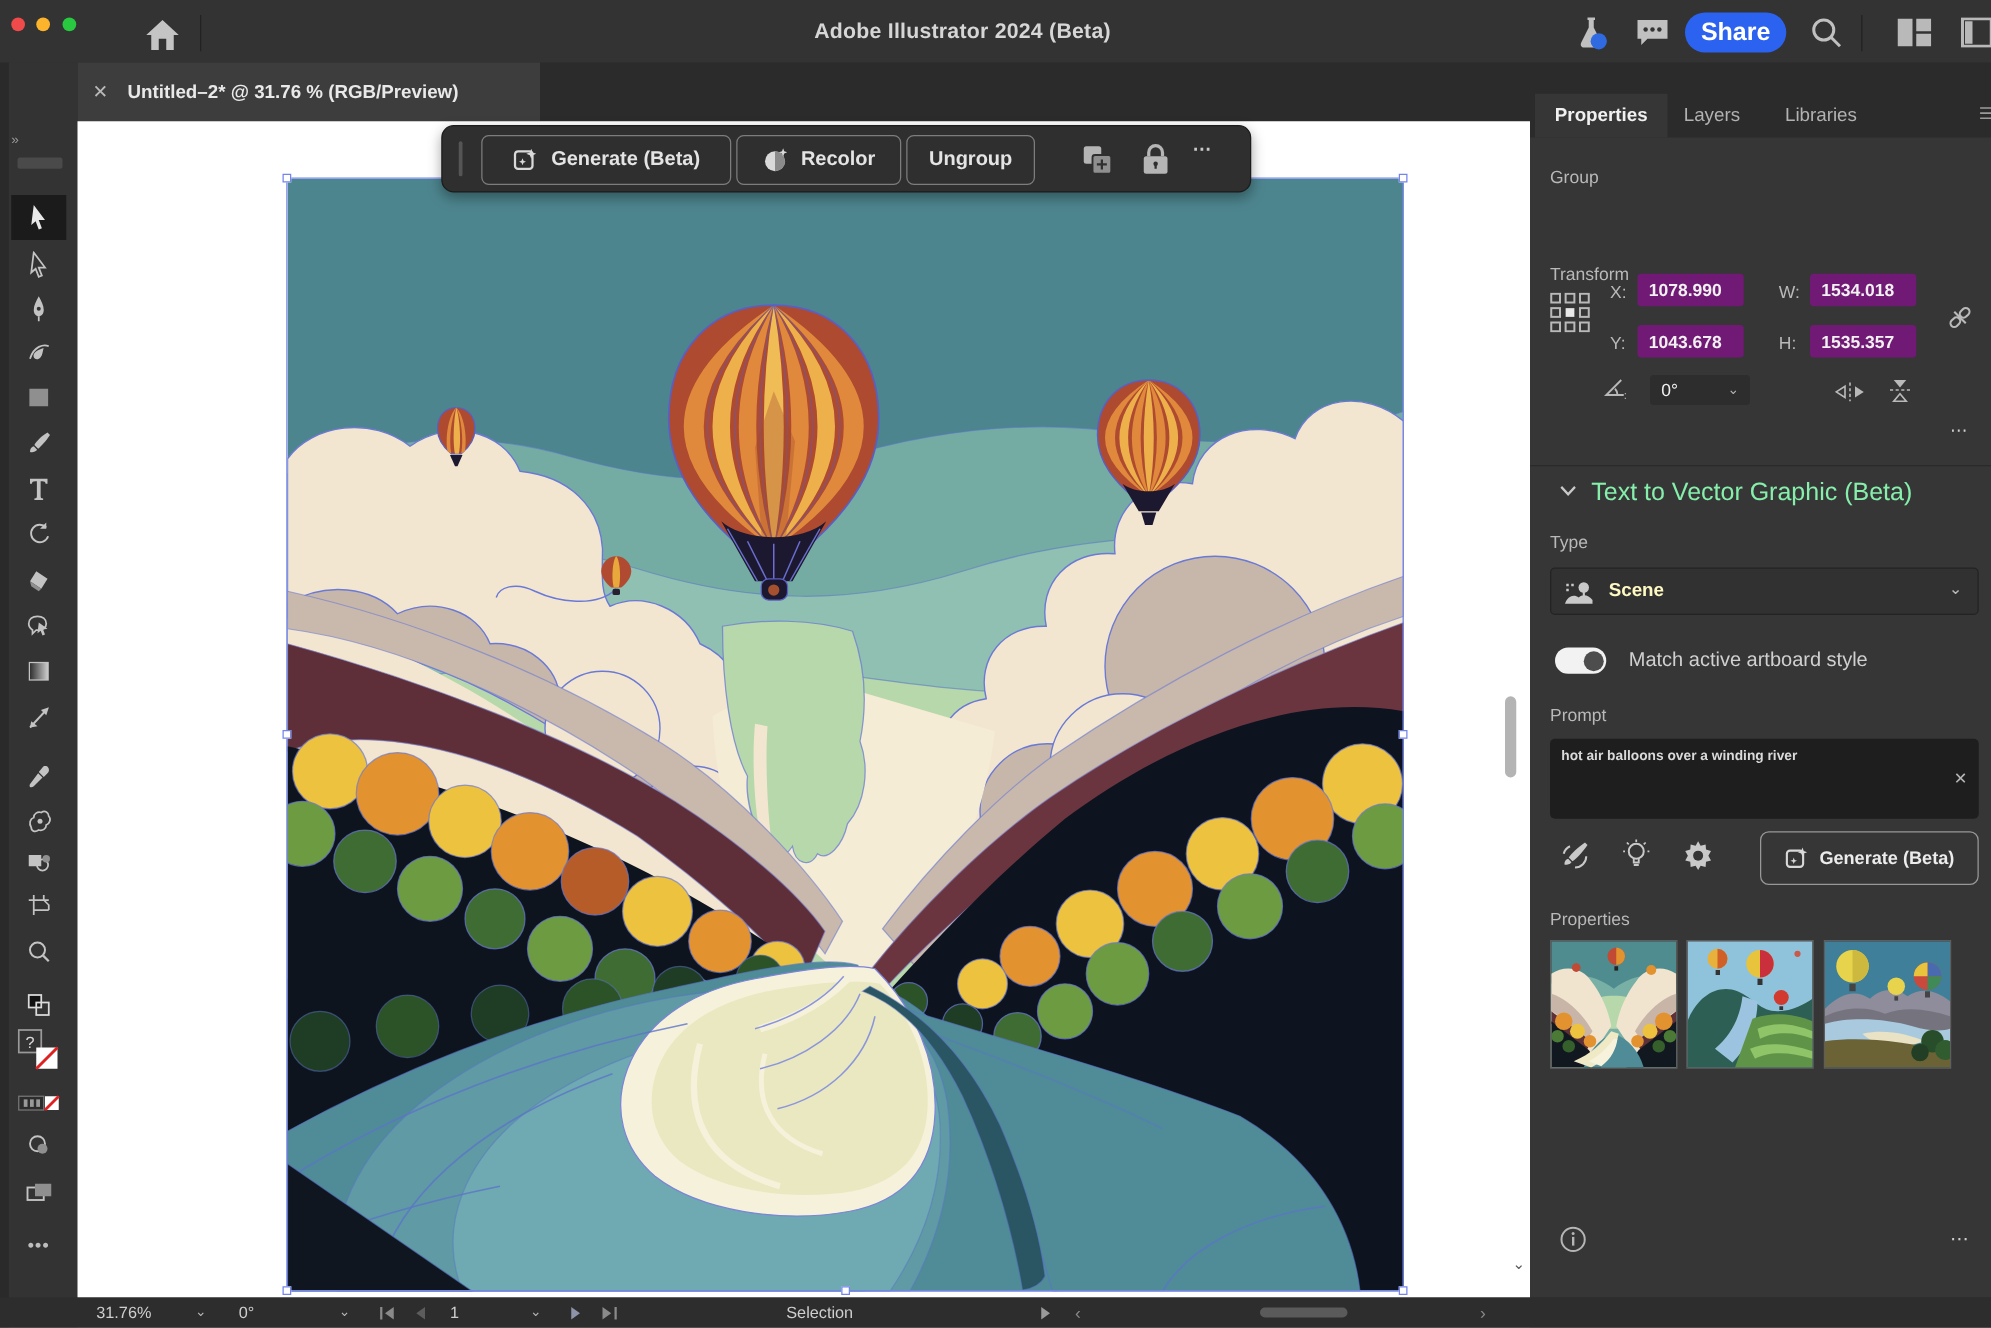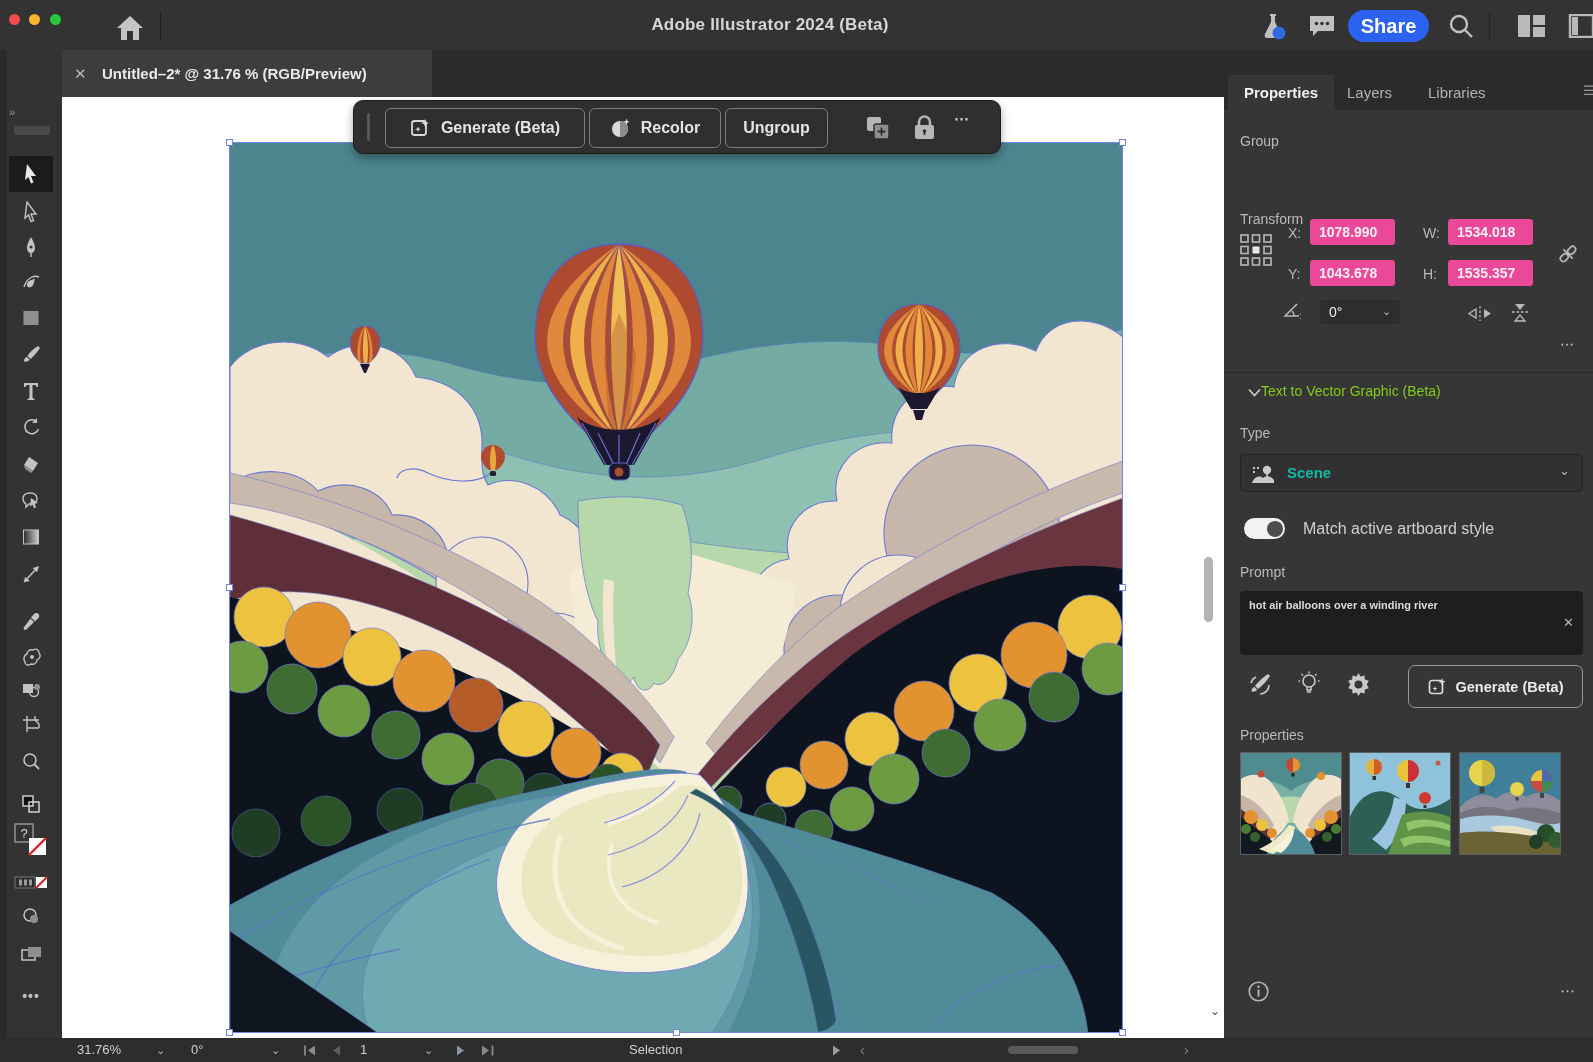--- a/index.html
+++ b/index.html
@@ -24,21 +24,21 @@
 
 .handle{position:absolute;width:7px;height:7px;background:#fff;border:1px solid #7485ea;}
 
 #fbar{position:absolute;left:353px;top:100px;width:648px;height:54px;background:#2f2f2f;border:1px solid #1c1c1c;border-radius:10px;box-shadow:0 4px 10px rgba(0,0,0,.35);}
 .fbtn{position:absolute;top:7px;height:40px;border:1px solid #7d7d7d;border-radius:6px;color:#e4e4e4;font-size:16px;font-weight:bold;display:flex;align-items:center;justify-content:center;gap:9px;}
 
 #rpanel{position:absolute;left:1224px;top:50px;width:369px;height:1012px;background:#363636;}
 #rtabs{position:absolute;left:0;top:0;width:369px;height:60px;background:#2b2b2b;}
 .rtab{position:absolute;top:25px;height:35px;line-height:35px;font-size:15px;}
 .lbl{color:#b9b9b9;font-size:14px;}
-.field{position:absolute;background:#ec4899;border-radius:3px;color:#f0f0f0;font-size:14px;font-weight:bold;line-height:26px;padding-left:9px;}
+.field{position:absolute;background:#701a75;border-radius:3px;color:#f0f0f0;font-size:14px;font-weight:bold;line-height:26px;padding-left:9px;}
 
 #sbar{position:absolute;left:0px;top:1038px;width:1593px;height:24px;background:#2d2d2d;color:#cfcfcf;font-size:13px;}
 #sbar .it{position:absolute;top:0;line-height:24px;}
 .chev{color:#b9b9b9;font-size:11px;}
 </style>
 </head>
 <body>
 <div id="app">
   <div id="titlebar">
     <div class="tl" style="left:9px;background:#f14a4a;"></div>
@@ -514,30 +514,30 @@
     <svg class="abs" style="left:286px;top:253px;" width="20" height="20" viewBox="0 0 20 20">
       <path d="M2,9 H18" stroke="#b9b9b9" stroke-width="1.3" stroke-dasharray="2.5,2"></path>
       <path d="M10,7 L5,1 H15 Z" fill="#b9b9b9"></path>
       <path d="M10,12 L5,18 H15 Z" fill="none" stroke="#b9b9b9" stroke-width="1.3"></path>
     </svg>
     <div class="abs" style="left:336px;top:286px;color:#cfcfcf;font-size:14px;letter-spacing:1px;">⋯</div>
     <div class="abs" style="left:0px;top:322px;width:369px;height:1px;background:#2a2a2a;"></div>
     <svg class="abs" style="left:24px;top:338px;" width="13" height="9" viewBox="0 0 13 9">
         <path d="M1,1.5 L6.5,7.5 L12,1.5" fill="none" stroke="#c9c9c9" stroke-width="1.8"></path>
       </svg>
-    <div class="abs" style="left:37px;top:333px;color:#84cc16;font-size:14px;">Text to Vector Graphic (Beta)</div>
+    <div class="abs" style="left:49px;top:333px;color:#86efac;font-size:20px;">Text to Vector Graphic (Beta)</div>
     <div class="lbl abs" style="left:16px;top:375px;">Type</div>
     <div class="abs" style="left:16px;top:404px;width:343px;height:38px;background:#313131;border:1px solid #232323;border-radius:4px;">
       <svg class="abs" style="left:10px;top:8px;" width="24" height="22" viewBox="0 0 24 22">
         <path d="M2,4 h2 v2 h-2 Z M6,4 h2 v2 h-2 Z M2,8 h2 v2 h-2 Z" fill="#c9c9c9"></path>
         <circle cx="16" cy="7" r="4.2" fill="#c9c9c9"></circle>
         <rect x="15.2" y="10" width="1.7" height="5" fill="#c9c9c9"></rect>
         <path d="M1,20 C3,14 8,12 12,15 C15,12 20,13 23,17 L23,20 Z" fill="#c9c9c9"></path>
       </svg>
-      <span class="abs" style="left:46px;top:9px;color:#14b8a6;font-size:15px;font-weight:bold;">Scene</span>
+      <span class="abs" style="left:46px;top:9px;color:#fef9c3;font-size:15px;font-weight:bold;">Scene</span>
       <div class="abs chev" style="left:318px;top:8px;font-size:13px;">⌄</div>
     </div>
     <div class="abs" style="left:20px;top:468px;width:41px;height:21px;background:#f2f2f2;border-radius:11px;">
       <div class="abs" style="right:2.5px;top:2.5px;width:16px;height:16px;border-radius:50%;background:#4d4d4d;"></div>
     </div>
     <div class="abs" style="left:79px;top:470px;color:#d0d0d0;font-size:16px;">Match active artboard style</div>
     <div class="lbl abs" style="left:16px;top:514px;">Prompt</div>
     <div class="abs" style="left:16px;top:541px;width:343px;height:64px;background:#1e1e1e;border-radius:4px;">
       <div class="abs" style="left:9px;top:8px;color:#dadada;font-size:11px;font-weight:bold;">hot air balloons over a winding river</div>
       <div class="abs" style="left:323px;top:24px;color:#b5b5b5;font-size:13px;">✕</div>

